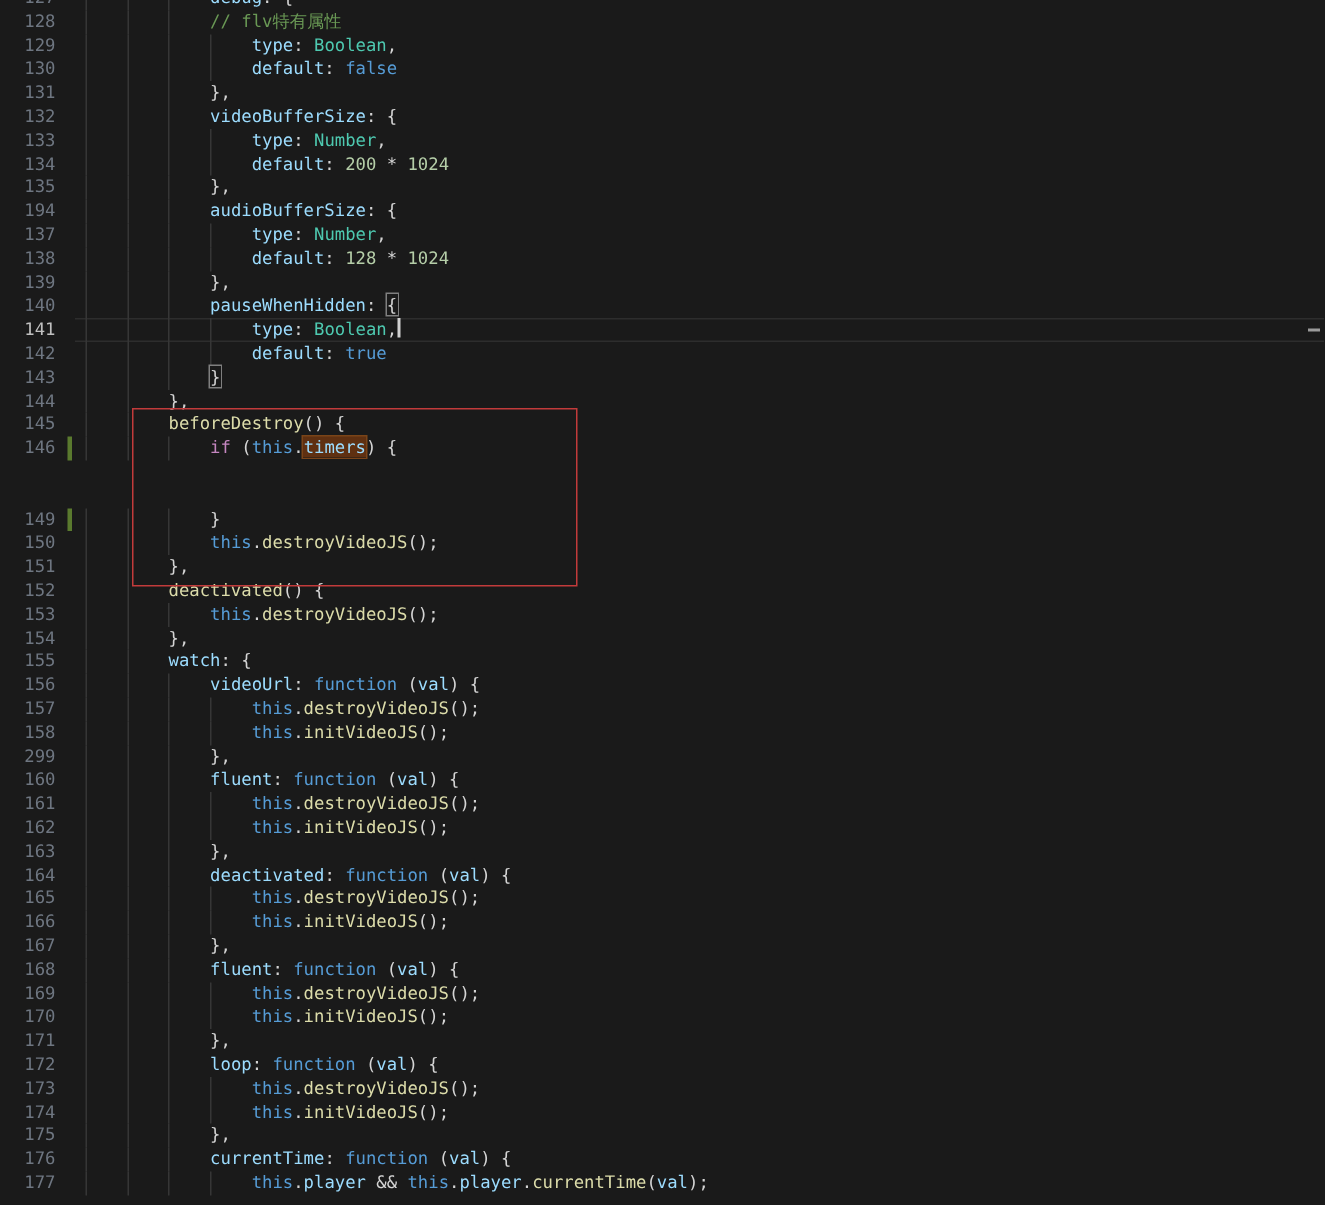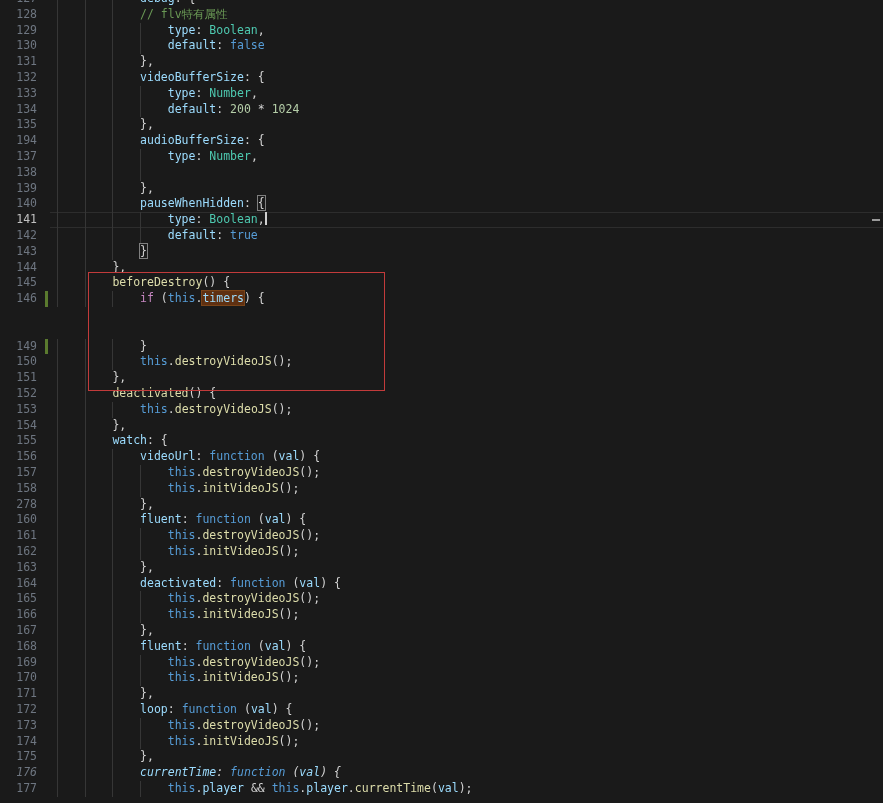--- a/index.html
+++ b/index.html
@@ -130,20 +130,21 @@
         <div class="guide" style="left: calc(12ch + 57px);"></div>
         <div class="num">137</div>
         <span class="code" style="padding-left: 16ch;"><span class="prop">type</span><span class="pun">: </span><span class="type">Number</span><span class="pun">,</span></span>
       </div>
       <div class="line" style="top: 164.8px;">
         <div class="guide" style="left: calc(0ch + 57px);"></div>
         <div class="guide" style="left: calc(4ch + 57px);"></div>
         <div class="guide" style="left: calc(8ch + 57px);"></div>
         <div class="guide" style="left: calc(12ch + 57px);"></div>
         <div class="num">138</div>
+        <span class="code" style="padding-left: 16ch;"><span class="prop">default</span><span class="pun">: </span><span class="num-lit">128</span><span class="pun"> * </span><span class="num-lit">1024</span></span>
       </div>
       <div class="line" style="top: 180.6px;">
         <div class="guide" style="left: calc(0ch + 57px);"></div>
         <div class="guide" style="left: calc(4ch + 57px);"></div>
         <div class="guide" style="left: calc(8ch + 57px);"></div>
         <div class="num">139</div>
         <span class="code" style="padding-left: 12ch;"><span class="pun">},</span></span>
       </div>
       <div class="line" style="top: 196.4px;">
         <div class="guide" style="left: calc(0ch + 57px);"></div>
@@ -262,21 +263,21 @@
         <div class="guide" style="left: calc(4ch + 57px);"></div>
         <div class="guide" style="left: calc(8ch + 57px);"></div>
         <div class="guide" style="left: calc(12ch + 57px);"></div>
         <div class="num">158</div>
         <span class="code" style="padding-left: 16ch;"><span class="kw">this</span><span class="pun">.</span><span class="fn">initVideoJS</span><span class="pun">();</span></span>
       </div>
       <div class="line" style="top: 496.6px;">
         <div class="guide" style="left: calc(0ch + 57px);"></div>
         <div class="guide" style="left: calc(4ch + 57px);"></div>
         <div class="guide" style="left: calc(8ch + 57px);"></div>
-        <div class="num">278</div>
+        <div class="num">299</div>
         <span class="code" style="padding-left: 12ch;"><span class="pun">},</span></span>
       </div>
       <div class="line" style="top: 512.4px;">
         <div class="guide" style="left: calc(0ch + 57px);"></div>
         <div class="guide" style="left: calc(4ch + 57px);"></div>
         <div class="guide" style="left: calc(8ch + 57px);"></div>
         <div class="num">160</div>
         <span class="code" style="padding-left: 12ch;"><span class="prop">fluent</span><span class="pun">: </span><span class="kw">function</span><span class="pun"> (</span><span class="prop">val</span><span class="pun">) {</span></span>
       </div>
       <div class="line" style="top: 528.2px;">
@@ -385,21 +386,21 @@
         <div class="num">174</div>
         <span class="code" style="padding-left: 16ch;"><span class="kw">this</span><span class="pun">.</span><span class="fn">initVideoJS</span><span class="pun">();</span></span>
       </div>
       <div class="line" style="top: 749.4px;">
         <div class="guide" style="left: calc(0ch + 57px);"></div>
         <div class="guide" style="left: calc(4ch + 57px);"></div>
         <div class="guide" style="left: calc(8ch + 57px);"></div>
         <div class="num">175</div>
         <span class="code" style="padding-left: 12ch;"><span class="pun">},</span></span>
       </div>
-      <div class="line" style="top: 765.2px; font-style: italic;">
+      <div class="line" style="top: 765.2px;">
         <div class="guide" style="left: calc(0ch + 57px);"></div>
         <div class="guide" style="left: calc(4ch + 57px);"></div>
         <div class="guide" style="left: calc(8ch + 57px);"></div>
         <div class="num">176</div>
         <span class="code" style="padding-left: 12ch;"><span class="prop">currentTime</span><span class="pun">: </span><span class="kw">function</span><span class="pun"> (</span><span class="prop">val</span><span class="pun">) {</span></span>
       </div>
       <div class="line" style="top: 781px;">
         <div class="guide" style="left: calc(0ch + 57px);"></div>
         <div class="guide" style="left: calc(4ch + 57px);"></div>
         <div class="guide" style="left: calc(8ch + 57px);"></div>

